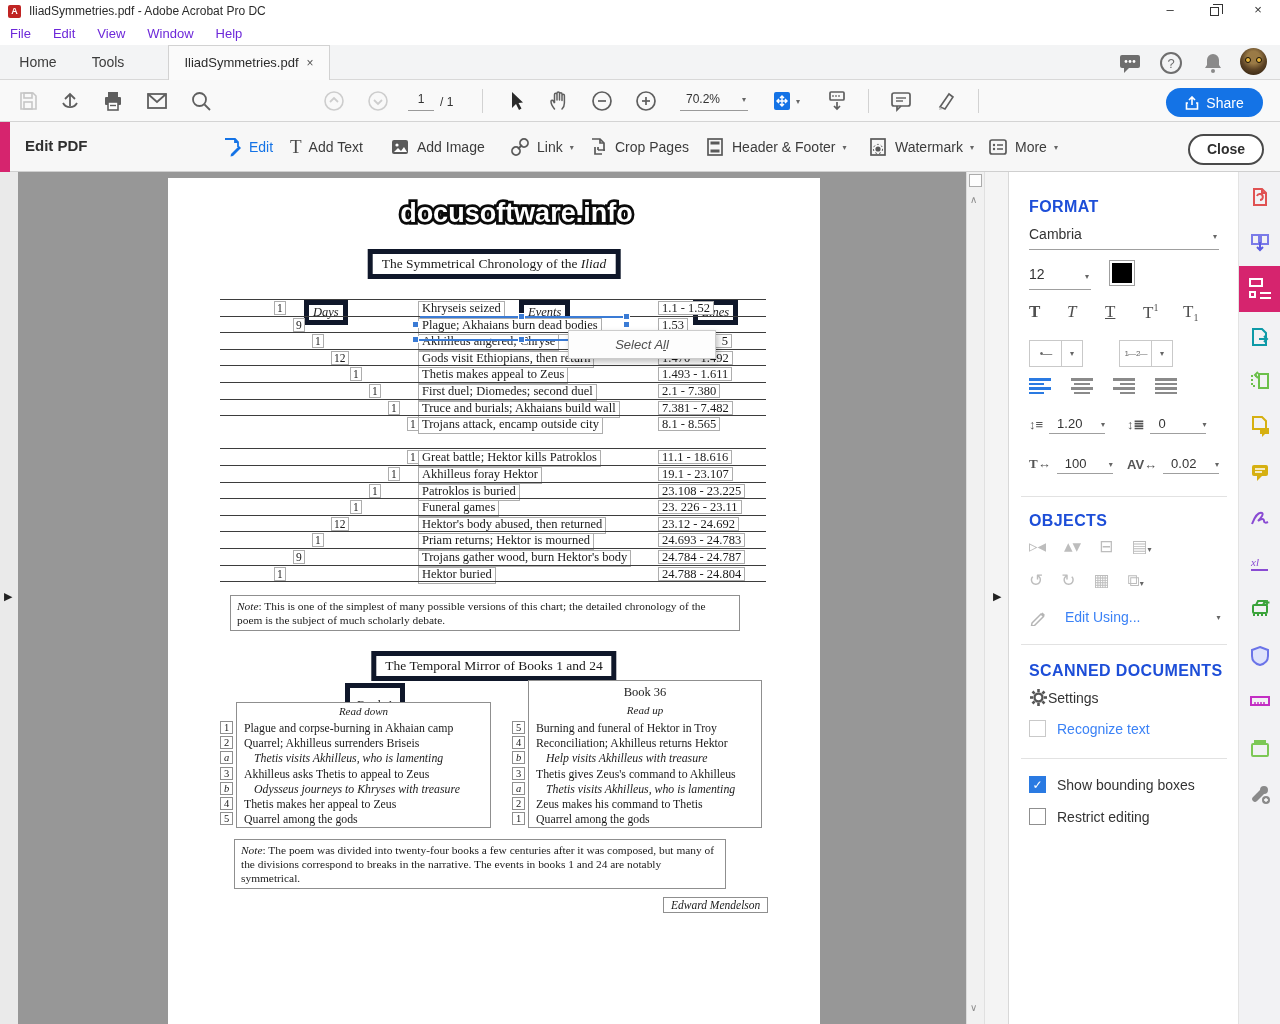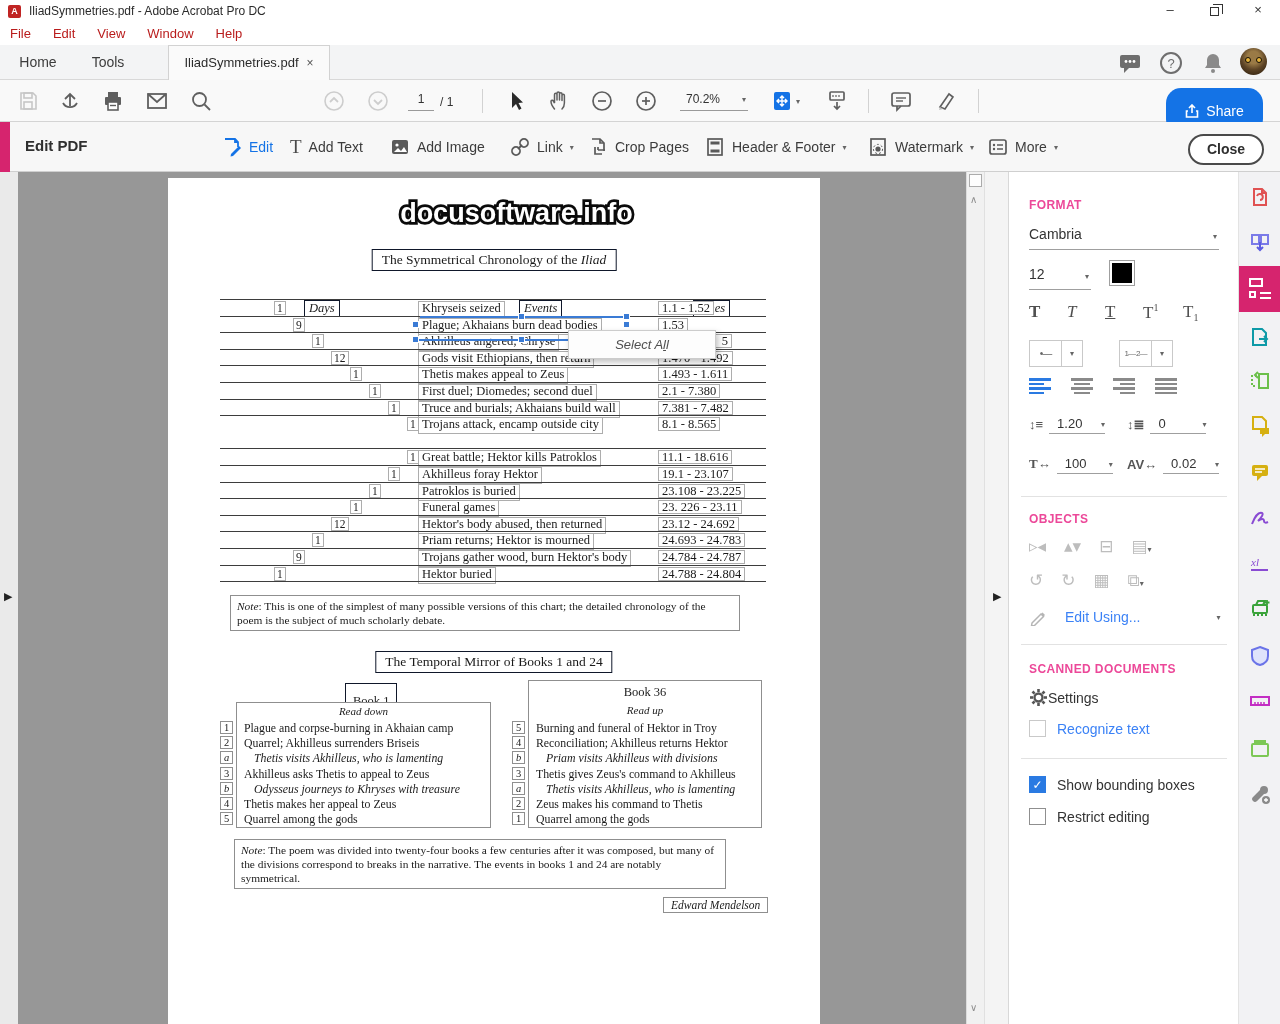--- a/index.html
+++ b/index.html
@@ -10,21 +10,21 @@
   
   #titlebar { position:absolute; left:0; top:0; width:1280px; height:22px; background:#fff; display:flex; align-items:center; }
   #titlebar .appicon { width:13px; height:13px; margin-left:8px; background:#c02423; border-radius:2px; color:#fff; font-size:9px; line-height:13px; text-align:center; font-weight:bold; }
   #titlebar .title { font-size:12px; color:#2b2b2b; margin-left:8px; }
   #wincontrols { position:absolute; right:0; top:0; height:22px; display:flex; }
   .winbtn { width:44px; height:22px; text-align:center; line-height:20px; font-size:13px; color:#333; }
   .winbtn .restore { display:inline-block; width:9px; height:9px; border:1px solid #333; position:relative; top:2px; }
   .winbtn .restore::before { content:""; position:absolute; left:2px; top:-4px; width:9px; height:9px; border:1px solid #333; border-bottom:none; border-left:none; }
 
   #menubar { position:absolute; left:0; top:22px; width:1280px; height:23px; background:#fff; display:flex; align-items:center; gap:22px; padding-left:10px; }
-  #menubar span { font-size:13px; color:#b91c1c; }
+  #menubar span { font-size:13px; color:#6d28d9; }
 
   
   #tabbar { position:absolute; left:0; top:45px; width:1280px; height:35px; background:#f3f4f5; border-bottom:1px solid #d8d8d8; }
   .tab-plain { position:absolute; top:0; height:35px; line-height:35px; font-size:14px; color:#3c3c3c; text-align:center; }
   #tab-home { left:10px; width:56px; }
   #tab-tools { left:80px; width:56px; }
   #tab-doc { position:absolute; left:168px; top:0; width:162px; height:35px; background:#fafafa; border:1px solid #d2d2d2; border-bottom:none; font-size:13px; color:#2b2b2b; line-height:33px; text-align:center; }
   #tab-doc .x { margin-left:8px; color:#555; font-size:12px; }
   .tb-right { position:absolute; top:5px; width:26px; height:26px; }
   #tb-chat { left:1117px; } #tb-help { left:1158px; } #tb-bell { left:1200px; }
@@ -34,21 +34,21 @@
 
   
   #quickbar { position:absolute; left:0; top:80px; width:1280px; height:42px; background:#f9f9f9; border-bottom:1px solid #d4d4d4; }
   .qitem { position:absolute; top:9px; width:24px; height:24px; }
   .qsep { position:absolute; top:9px; width:1px; height:24px; background:#d2d2d2; }
   #pagenum { position:absolute; left:408px; top:12px; width:26px; height:19px; border-bottom:1px solid #9a9a9a; font-size:12px; color:#333; text-align:center; background:transparent; }
   #pagetotal { position:absolute; left:440px; top:15px; font-size:12px; color:#333; }
   #zoomval { position:absolute; left:680px; top:12px; width:68px; height:19px; border-bottom:1px solid #9a9a9a; font-size:12px; color:#333; padding-left:6px; }
   #zoomval .caret { position:absolute; right:2px; top:3px; }
   .caret { font-size:8px; color:#666; }
-  #sharebtn { position:absolute; left:1166px; top:8px; width:97px; height:46px; background:#1473e6; border-radius:15px; color:#fff; font-size:14px; display:flex; align-items:center; justify-content:center; gap:7px; }
+  #sharebtn { position:absolute; left:1166px; top:8px; width:97px; height:29px; background:#1473e6; border-radius:15px; color:#fff; font-size:14px; display:flex; align-items:center; justify-content:center; gap:7px; }
 
   
   #editbar { position:absolute; left:0; top:122px; width:1280px; height:50px; background:#f7f7f7; border-bottom:1px solid #cfcfcf; }
   #editbar .accent { position:absolute; left:0; top:0; width:10px; height:50px; background:#d6246e; }
   #editbar .bartitle { position:absolute; left:25px; top:15px; font-size:15px; font-weight:bold; color:#2f2f2f; }
   .ebtn { position:absolute; top:11px; height:28px; display:flex; align-items:center; gap:7px; font-size:14px; color:#3c3c3c; }
   .ebtn.blue { color:#1473e6; }
   #closebtn { position:absolute; left:1188px; top:12px; width:76px; height:31px; border:2px solid #4a4a4a; border-radius:16px; background:#fff; font-size:14px; font-weight:bold; color:#2f2f2f; text-align:center; line-height:27px; }
 
   
@@ -56,21 +56,21 @@
   #leftstrip { position:absolute; left:0; top:0; width:18px; height:852px; background:#eaeaea; }
   #leftstrip .fly { position:absolute; left:4px; top:418px; font-size:11px; color:#222; }
   #rightstrip { position:absolute; left:966px; top:0; width:42px; height:852px; background:#f4f4f4; border-left:1px solid #dcdcdc; }
   #scrolltrack { position:absolute; left:0; top:0; width:18px; height:852px; background:#f1f1f1; border-right:1px solid #e0e0e0; }
   #scrollthumb { position:absolute; left:2px; top:2px; width:13px; height:13px; background:#fdfdfd; border:1px solid #ababab; }
   .chev { position:absolute; left:3px; font-size:10px; color:#8f8f8f; }
   #rightstrip .fly { position:absolute; left:26px; top:418px; font-size:11px; color:#222; }
 
   
   #page { position:absolute; left:168px; top:6px; width:652px; height:846px; background:#fff; font-family:"Liberation Serif", serif; color:#1a1a1a; }
-  .boxed { border:1px solid #0f172a; background:#fff; }
+  .boxed { border:5px solid #0f172a; background:#fff; }
   #logo { position:absolute; left:50%; top:16px; transform:translateX(-42%); }
   #title1 { position:absolute; left:50%; top:71px; transform:translateX(-50%); padding:2px 9px; font-size:13.5px; white-space:nowrap; }
   .hdr { position:absolute; top:122px; padding:0 4px; font-style:italic; font-size:12.5px; }
   #hdr-days { left:136px; } #hdr-events { left:351px; } #hdr-lines { left:525px; }
 
   .chron-row { position:absolute; left:52px; width:546px; height:16.6px; border-top:1px solid #3d3d3d; }
   .day-box { position:absolute; top:1px; min-width:11px; height:14px; border:1px solid #adadad; background:#fff; font-size:11.5px; line-height:13px; text-align:center; padding:0 2px; }
   .event-box { position:absolute; left:198px; top:1px; height:17px; border:1px solid #adadad; background:#fff; font-size:12.5px; line-height:13px; padding:0 3px; white-space:nowrap; }
   .lines-box { position:absolute; left:438px; top:1px; height:14px; border:1px solid #adadad; background:#fff; font-size:12.5px; line-height:13px; padding:0 3px; white-space:nowrap; }
   .chron-row.lines-right .lines-box { width:74px; text-align:right; }
@@ -94,21 +94,21 @@
 
   #signature { position:absolute; left:495px; top:719px; padding:1px 7px; font-size:11.5px; font-style:italic; border:1px solid #8f8f8f; }
 
   
   .selline { position:absolute; height:2px; background:#3a7bd5; }
   .handle { position:absolute; width:7px; height:7px; background:#3a7bd5; border:1px solid #fff; }
   #ctxmenu { position:absolute; left:400px; top:152px; width:148px; height:29px; background:#fdfdfd; border:1px solid #cccccc; box-shadow:2px 3px 6px rgba(0,0,0,.25); font-family:"Liberation Sans",sans-serif; font-size:13px; color:#4f4f4f; text-align:center; line-height:27px; z-index:40;font-style:italic; }
 
   
   #panel { position:absolute; left:1008px; top:172px; width:230px; height:852px; background:#fff; border-left:1px solid #d8d8d8; }
-  .ph { position:absolute; left:20px; font-size:12px; font-weight:bold; letter-spacing:.4px; color:#ec4899; }
+  .ph { position:absolute; left:20px; font-size:16px; font-weight:bold; letter-spacing:.4px; color:#1d4ed8; }
   .fld { position:absolute; left:20px; height:24px; border-bottom:1px solid #9f9f9f; font-size:14px; color:#333; }
   .fld .caret { position:absolute; right:2px; top:6px; }
   .swatch { position:absolute; width:26px; height:26px; border:1px solid #9f9f9f; background:#fff; padding:2px; }
   .swatch div { width:20px; height:20px; background:#000; }
   .tgl { position:absolute; font-family:"Liberation Serif",serif; color:#4f4f4f; font-size:17px; }
   .tgl sup, .tgl sub { font-size:10px; }
   .lgrp { position:absolute; top:168px; height:27px; border:1px solid #c9c9c9; display:flex; }
   .lgrp .ic { width:32px; border-right:1px solid #c9c9c9; text-align:center; font-size:10px; color:#666; line-height:25px; letter-spacing:-1px; }
   .lgrp .dd { width:20px; text-align:center; line-height:25px; }
   .alignic { position:absolute; top:206px; width:22px; height:16px; display:flex; flex-direction:column; justify-content:space-between; }
@@ -524,21 +524,21 @@
         <div class="book-row" style="top: 40px;">
             <span class="num-box">5</span>
             <span class="book-text">Burning and funeral of Hektor in Troy</span>
           </div>
           <div class="book-row" style="top: 55.2px;">
             <span class="num-box">4</span>
             <span class="book-text">Reconciliation; Akhilleus returns Hektor</span>
           </div>
           <div class="book-row it" style="top: 70.4px;">
             <span class="num-box">b</span>
-            <span class="book-text">Priam visits Akhilleus with divisions</span>
+            <span class="book-text">Help visits Akhilleus with treasure</span>
           </div>
           <div class="book-row" style="top: 85.6px;">
             <span class="num-box">3</span>
             <span class="book-text">Thetis gives Zeus's command to Akhilleus</span>
           </div>
           <div class="book-row it" style="top: 100.8px;">
             <span class="num-box">a</span>
             <span class="book-text">Thetis visits Akhilleus, who is lamenting</span>
           </div>
           <div class="book-row" style="top: 116px;">

